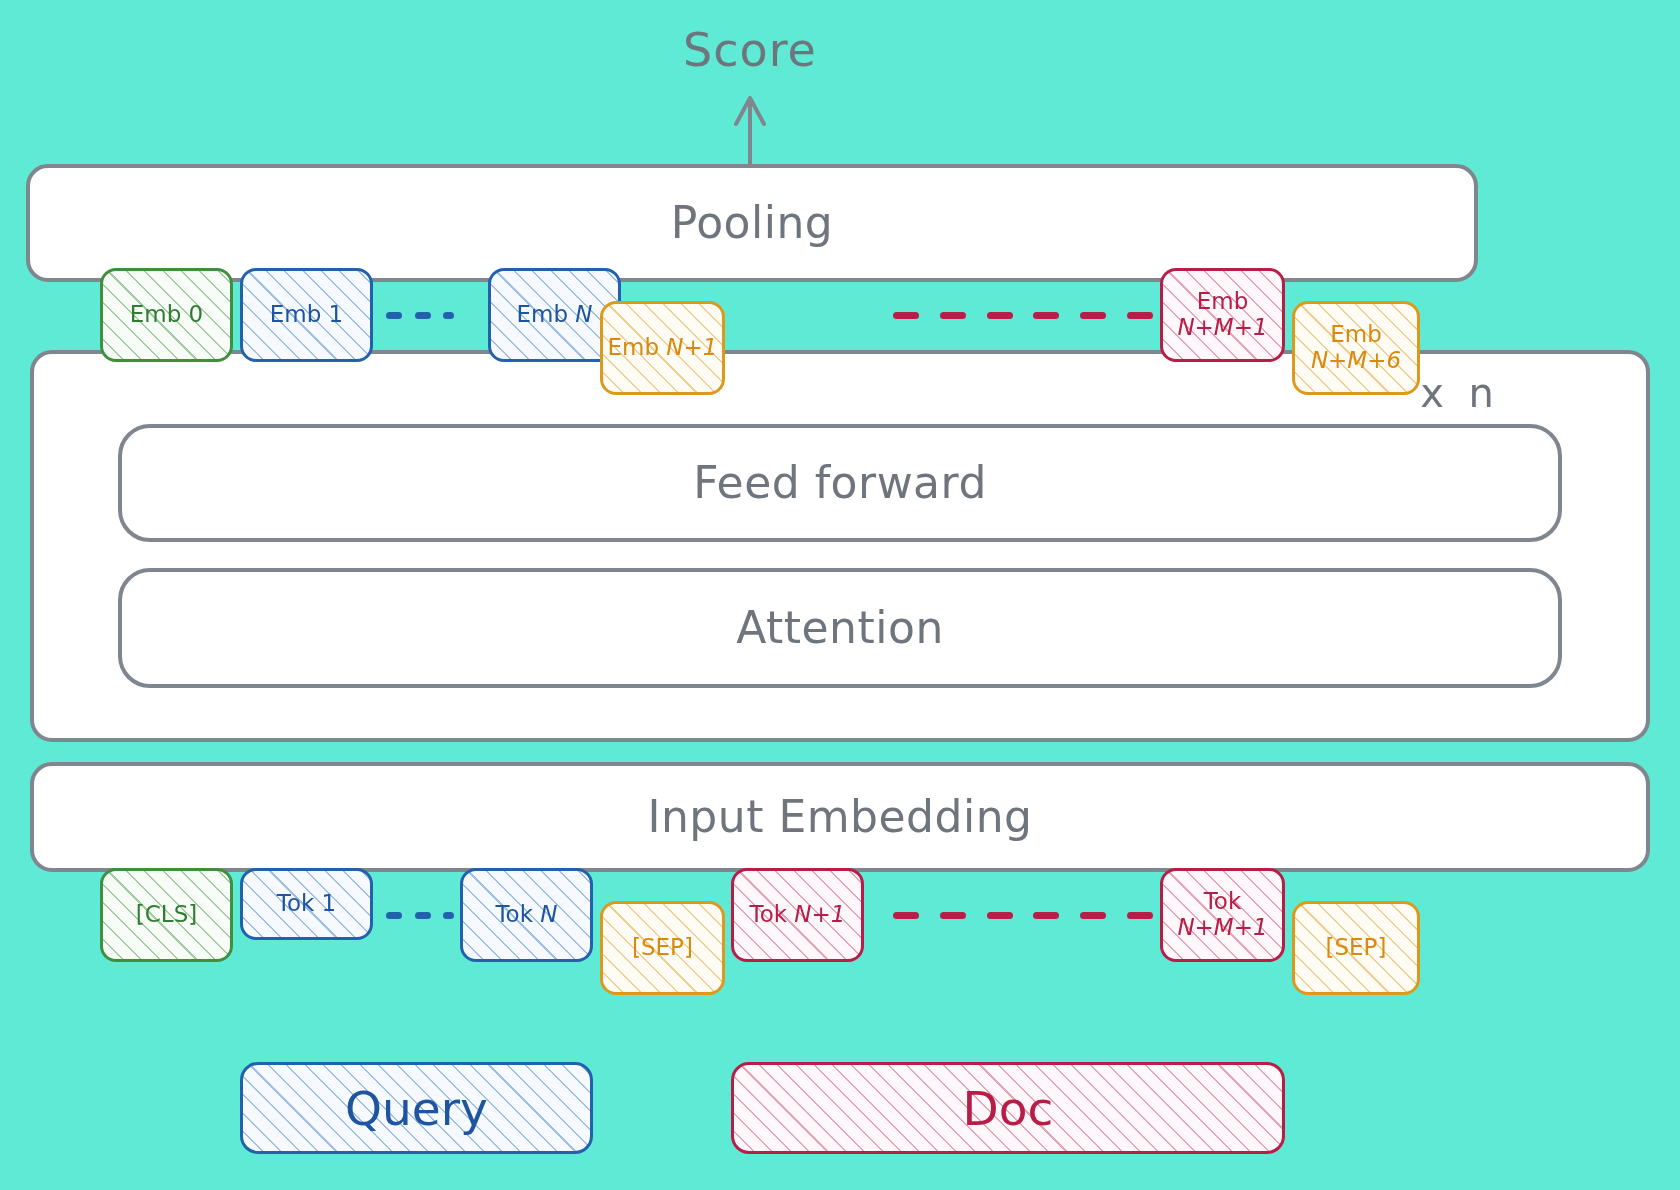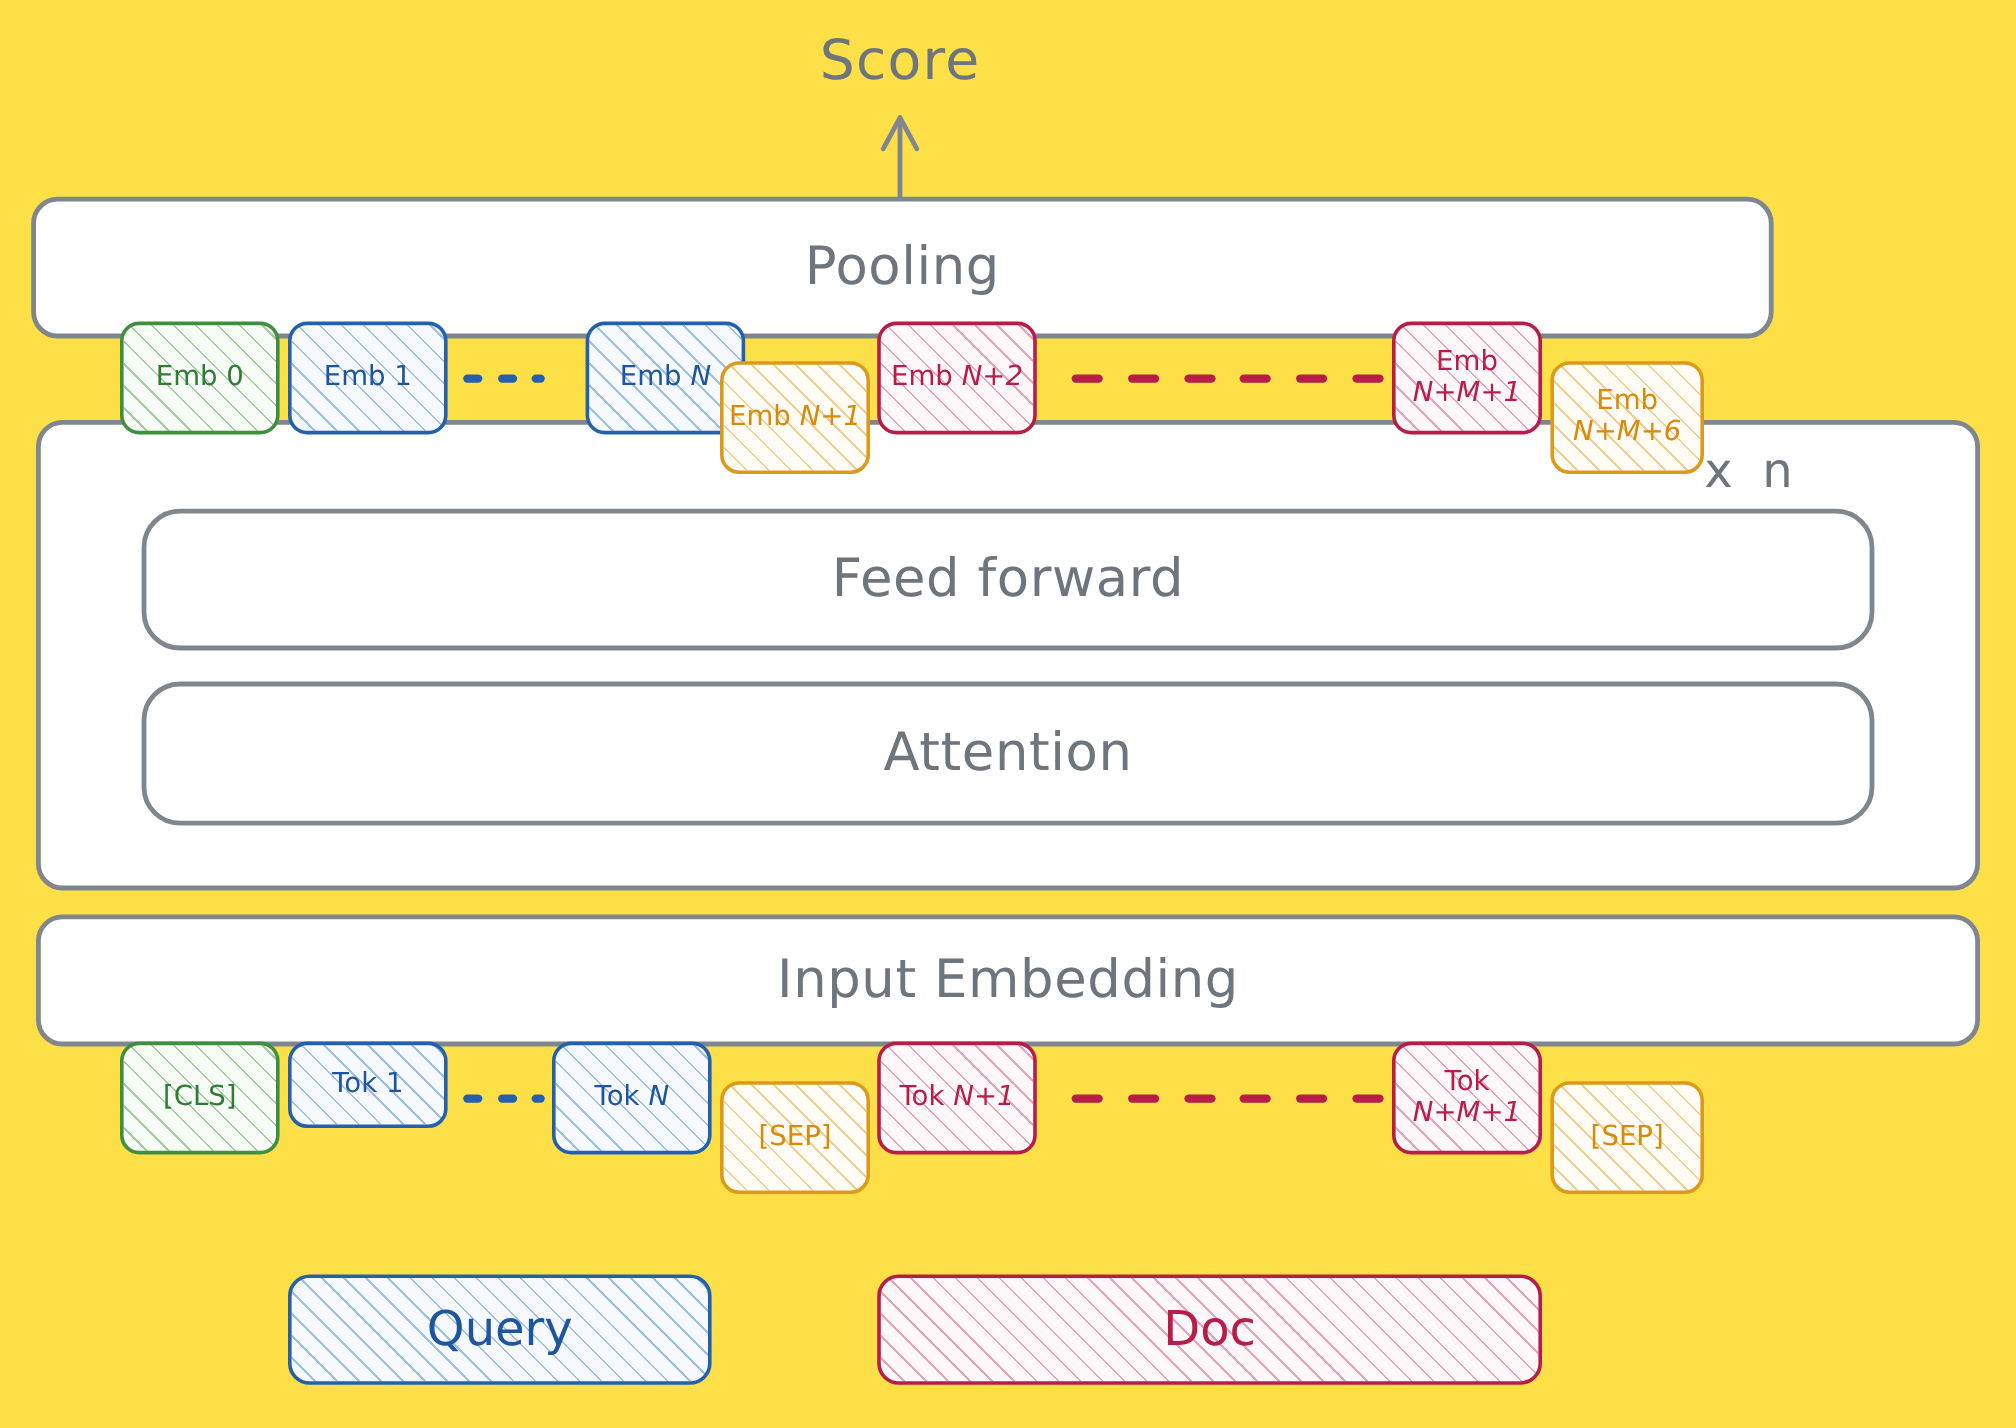--- a/index.html
+++ b/index.html
@@ -7,21 +7,21 @@
     padding: 0;
     background: #ffffff;
   }
   body {
     font-family: "DejaVu Sans", sans-serif;
   }
   #canvas {
     position: relative;
     width: 1680px;
     height: 1190px;
-    background: #fde047;
+    background: #5eead4;
     overflow: hidden;
   }
 
   
   .abs { position: absolute; box-sizing: border-box; }
   .center-text {
     display: flex;
     align-items: center;
     justify-content: center;
     text-align: center;
@@ -81,21 +81,21 @@
       background-image: repeating-linear-gradient(45deg, rgba(198,40,85,0.40) 0 1.5px, transparent 1.5px 13px); }
 
   
   .group-box {
     border-width: 3px;
     border-style: solid;
     border-radius: 18px;
     display: flex;
     align-items: center;
     justify-content: center;
-    font-size: 40px;
+    font-size: 47px;
   }
 
   
   .dots { display: flex; align-items: center; }
   .dots i {
     display: block;
     height: 7px;
     border-radius: 4px;
   }
 
@@ -158,25 +158,20 @@
       <span>Emb </span><span class="ital">N</span>
     </span>
   </div>
 
   <div class="abs chip c-orange" style="left:600px; top:268px; width:125px; height:94px;">
     <span class="lbl">
       <span>Emb </span><span class="ital">N+1</span>
     </span>
   </div>
 
-  <div class="abs chip c-red" style="left:731px; top:268px; width:133px; height:94px;">
-    <span class="lbl">
-      <span>Emb </span><span class="ital">N+2</span>
-    </span>
-  </div>
 
   <div class="abs dots" style="left:893px; top:308px; width:260px; height:14px; justify-content:space-between;">
     <i style="width:26px;background:#b81d47;"></i>
     <i style="width:26px;background:#b81d47;"></i>
     <i style="width:26px;background:#b81d47;"></i>
     <i style="width:26px;background:#b81d47;"></i>
     <i style="width:26px;background:#b81d47;"></i>
     <i style="width:26px;background:#b81d47;"></i>
   </div>
 

